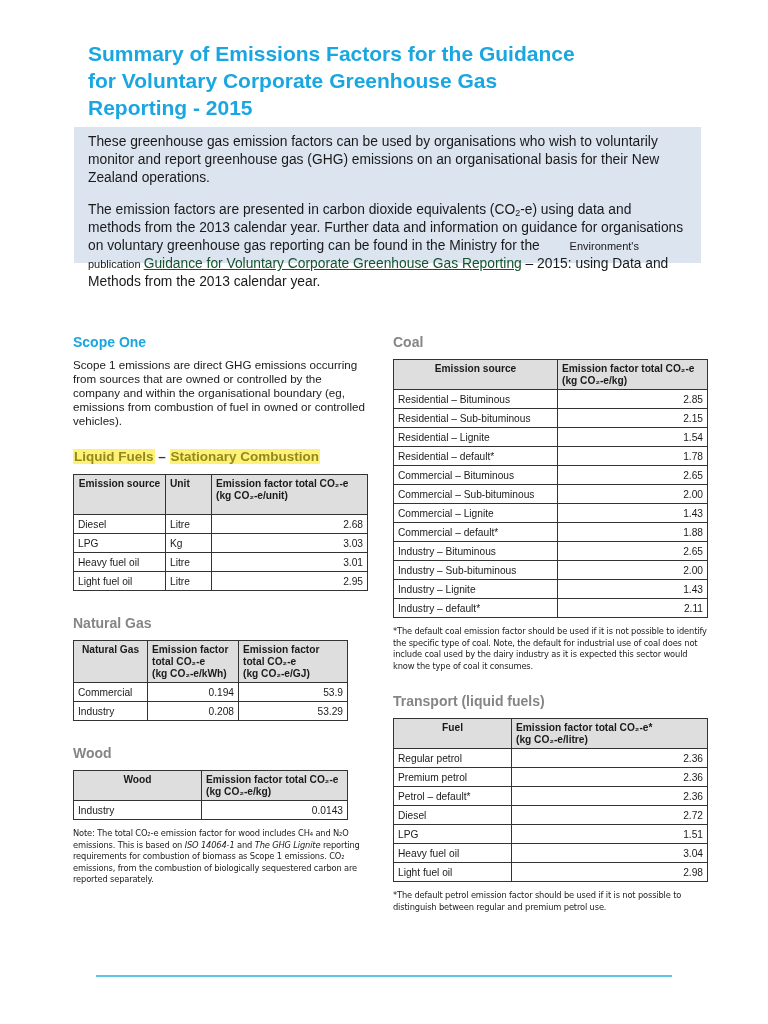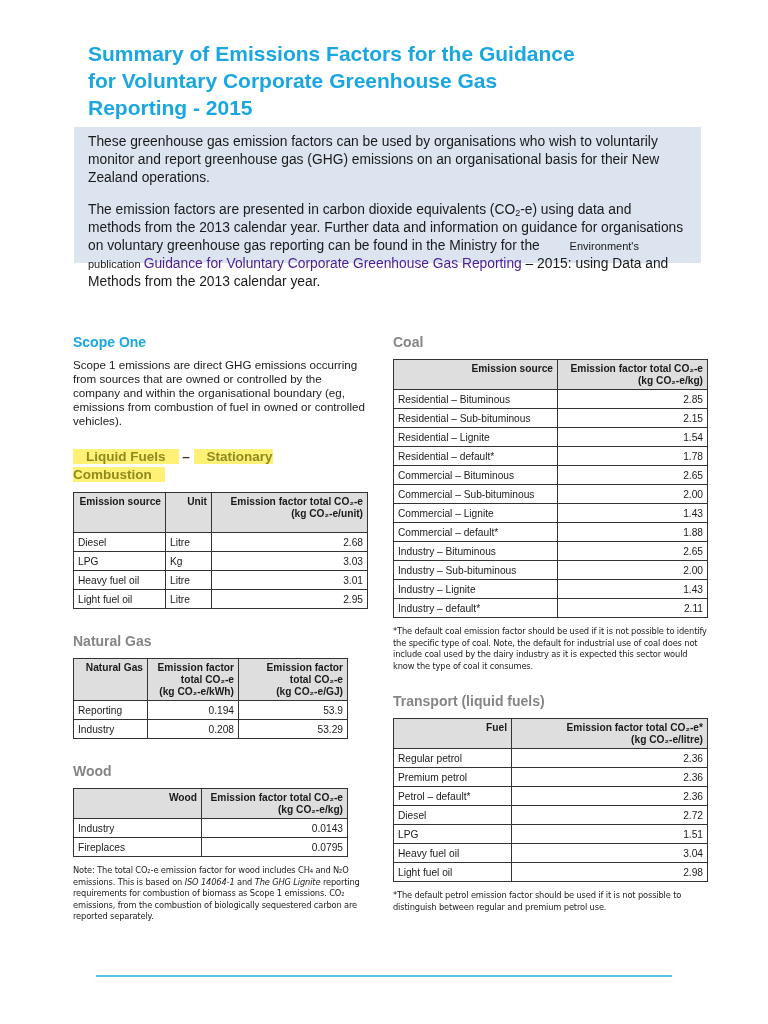--- a/index.html
+++ b/index.html
@@ -9,45 +9,45 @@
   .page-title {
     position: absolute; left: 88px; top: 40px; width: 600px;
     color: #1aa6e0; font-weight: bold; font-size: 21px; line-height: 27px;
   }
   .intro-box {
     position: absolute; left: 74px; top: 127px; width: 627px; height: 136px;
     background: #dbe4ef; padding: 6px 14px 0 14px;
     font-size: 13.8px; line-height: 18px; color: #1a1a1a;
   }
   .intro-box p { margin-bottom: 14px; }
-  .intro-box .link { color: #4c1d95; }
+  .intro-box .link { color: #14532d; text-decoration: underline; }
   .intro-box .small { font-size: 11px; padding-left: 26px; }
   sub { font-size: 65%; vertical-align: -2px; line-height: 0; }
 
   .col-left { position: absolute; left: 73px; top: 333px; width: 295px; }
   .col-right { position: absolute; left: 393px; top: 333px; width: 315px; }
 
   .h-blue { color: #1aa6e0; font-weight: bold; font-size: 14px; line-height: 18px; }
   .h-gray { color: #858585; font-weight: bold; font-size: 14px; line-height: 18px; }
   .body-text { font-size: 11.6px; line-height: 14px; margin-top: 7px; }
   .highlight-heading {
     margin-top: 20px; font-size: 13.5px; font-weight: bold; color: #8f8a1e;
     line-height: 18px;
   }
-  .highlight-heading span { background: #fff176; padding: 0 13px; }
+  .highlight-heading span { background: #fff176; padding: 0 1px; }
 
   table.ef { border-collapse: collapse; width: 100%; font-size: 10.2px; }
   table.ef td, table.ef th {
     border: 1px solid #333; padding: 2px 4px; height: 19px; vertical-align: middle;
   }
   table.ef th {
-    background: #dedede; font-weight: bold; text-align: right; vertical-align: top;
+    background: #dedede; font-weight: bold; text-align: left; vertical-align: top;
     line-height: 12px; padding-top: 3px;
   }
-  table.ef th.left { text-align: right; margin-top: 10px; }
+  table.ef th.left { text-align: center; margin-top: 10px; }
   table.ef td.num { text-align: right; }
   table.ef { border: 1.5px solid #333; }
 
   .note { font-family: "DejaVu Sans", sans-serif; font-size: 8.3px; line-height: 11.5px; color: #222; margin-top: 8px; letter-spacing: -0.15px; }
   .note i { font-style: italic; }
 
   .footer-line { position: absolute; left: 96px; top: 975px; width: 576px; height: 2px; background: #5ec4e6; }
 </style>
 </head>
 <body>
@@ -105,21 +105,21 @@
 
   <div class="h-gray" style="margin-top:23px;">Natural Gas</div>
   <table class="ef" style="margin-top:8px; width:275px;">
     <tbody>
         <tr style="height:40px;">
       <th class="left" style="width:74px;">Natural Gas</th>
       <th style="width:91px;"><span>Emission factor</span><br><span>total CO₂-e</span><br><span>(kg CO₂-e/kWh)</span></th>
       <th><span>Emission factor</span><br><span>total CO₂-e</span><br><span>(kg CO₂-e/GJ)</span></th>
     </tr>
     <tr>
-      <td>Reporting</td>
+      <td>Commercial</td>
       <td class="num">0.194</td>
       <td class="num">53.9</td>
     </tr>
     <tr>
       <td>Industry</td>
       <td class="num">0.208</td>
       <td class="num">53.29</td>
     </tr>
   </tbody>
     </table>
@@ -127,24 +127,20 @@
   <div class="h-gray" style="margin-top:23px;">Wood</div>
   <table class="ef" style="margin-top:8px; width:275px;">
     <tbody>
         <tr style="height:30px;">
       <th class="left" style="width:128px;">Wood</th>
       <th><span>Emission factor total CO₂-e</span><br><span>(kg CO₂-e/kg)</span></th>
     </tr>
     <tr>
       <td>Industry</td>
       <td class="num">0.0143</td>
-    </tr>
-    <tr>
-      <td>Fireplaces</td>
-      <td class="num">0.0795</td>
     </tr>
   </tbody>
     </table>
   <div class="note" style="width:300px;">
     <span>Note: The total CO₂-e emission factor for wood includes CH₄ and N₂O emissions. This is based on </span><i>ISO 14064-1</i><span> and </span><i>The GHG Lignite</i><span> reporting requirements for combustion of biomass as Scope 1 emissions. CO₂ emissions, from the combustion of biologically sequestered carbon are reported separately.</span>
   </div>
 </div>
 
 <div class="col-right">
   <div class="h-gray">Coal</div>

